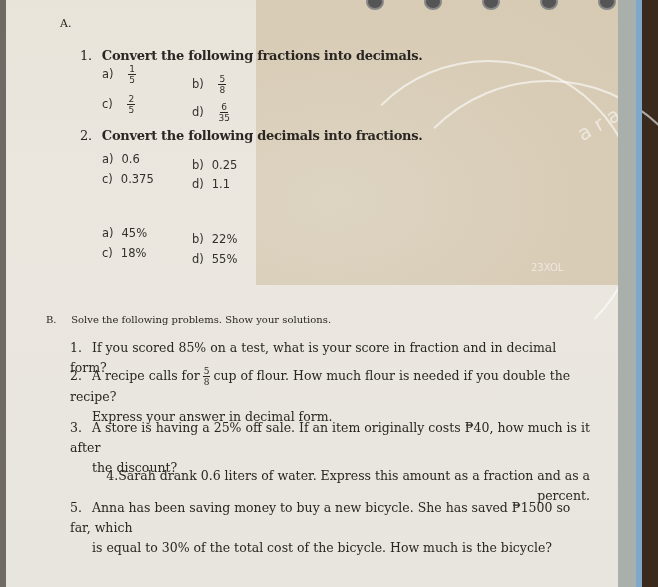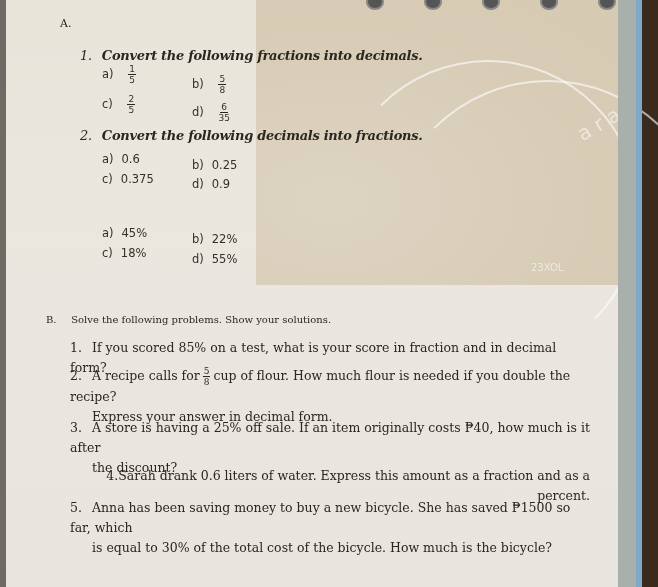--- a/index.html
+++ b/index.html
@@ -23,21 +23,21 @@
   .rings { position: absolute; top: -6px; left: 360px; display: flex; gap: 40px; }
   .ring { width: 14px; height: 12px; border-radius: 50%; background: #555; border: 2px solid #888; }
   .arc {
     position: absolute; border: 2px solid rgba(255,255,255,0.6); border-radius: 50%;
     border-left-color: transparent; border-bottom-color: transparent;
   }
   .wm { position: absolute; color: rgba(255,255,255,0.55); font-family: "DejaVu Sans", sans-serif; }
 
   .txt { position: absolute; font-size: 10px; line-height: 16px; white-space: nowrap; }
   .bold { font-weight: bold; }
-  .heading { font-size: 13px; letter-spacing: -0.3px; font-style: italic; }
+  .heading { font-size: 13px; letter-spacing: -0.3px; }
   .num { display: inline-block; width: 18px; }
   .frac { display: inline-flex; flex-direction: column; align-items: center; vertical-align: middle; font-size: 9px; line-height: 10px; margin: 0 3px; }
   .frac .n { border-bottom: 1px solid #2a2622; padding: 0 1px; }
   .item { position: absolute; font-size: 11.5px; font-family: "DejaVu Sans", sans-serif; color: #33302c; }
   .item .lbl { margin-right: 8px; }
   .prob { position: absolute; font-size: 12.5px; line-height: 20px; width: 520px; }
   .prob .num { width: 22px; }
   .prob .cont { padding-left: 22px; display: block; }
 </style>
 </head>
@@ -93,21 +93,21 @@
       </span>
   </div>
 
   <div class="txt heading" style="left:74px; top:128px;">
     <span class="num">2.</span>
     <span class="bold">Convert the following decimals into fractions.</span>
   </div>
   <div class="item" style="left:96px; top:152px;"><span class="lbl">a)</span><span>0.6</span></div>
   <div class="item" style="left:186px; top:158px;"><span class="lbl">b)</span><span>0.25</span></div>
   <div class="item" style="left:96px; top:172px;"><span class="lbl">c)</span><span>0.375</span></div>
-  <div class="item" style="left:186px; top:177px;"><span class="lbl">d)</span><span>0.9</span></div>
+  <div class="item" style="left:186px; top:177px;"><span class="lbl">d)</span><span>1.1</span></div>
 
   <div class="item" style="left:96px; top:226px;"><span class="lbl">a)</span><span>45%</span></div>
   <div class="item" style="left:186px; top:232px;"><span class="lbl">b)</span><span>22%</span></div>
   <div class="item" style="left:96px; top:246px;"><span class="lbl">c)</span><span>18%</span></div>
   <div class="item" style="left:186px; top:252px;"><span class="lbl">d)</span><span>55%</span></div>
 
   <div class="txt" style="left:40px; top:312px;">
     <span class="num" style="width:22px;">B.</span>
     <span>Solve the following problems. Show your solutions.</span>
   </div>

